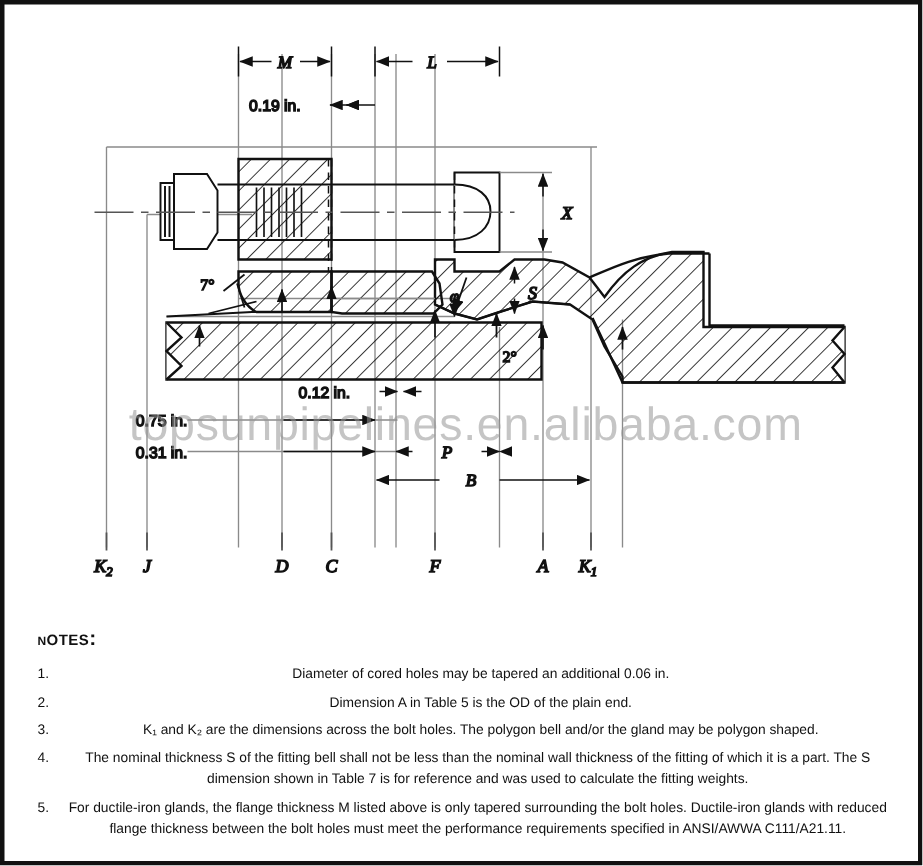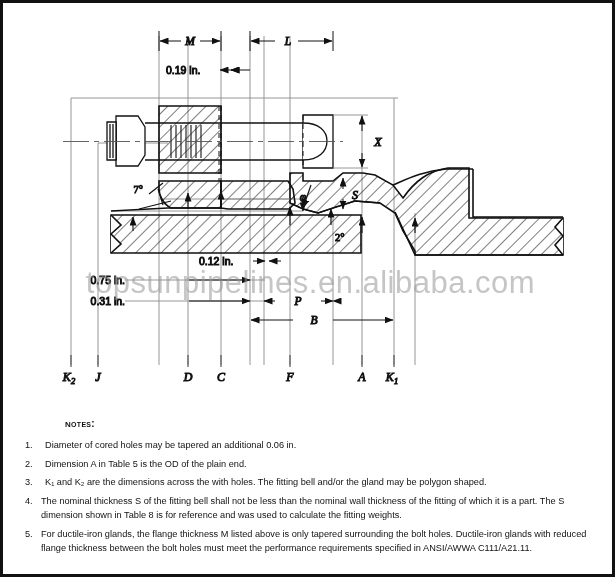--- a/index.html
+++ b/index.html
@@ -49,45 +49,44 @@
   #notes {
     position: absolute;
     left: 0;
     top: 404px;
     width: 615px;
     padding: 10px 22px 0 22px;
     box-sizing: border-box;
     color: #111111;
   }
   .notes-title {
-    font-size: 10px;
+    font-size: 14px;
     font-weight: bold;
     letter-spacing: 0.3px;
     margin-bottom: 9px;
     font-variant: small-caps;
     text-transform: lowercase;
-    margin-left: 40px;
   }
   .notes-title::first-letter {
     font-size: 11px;
   }
   .note-row {
     display: flex;
     align-items: flex-start;
     font-size: 9.2px;
     line-height: 14.5px;
     margin-bottom: 4px;
   }
   .note-num {
     width: 20px;
     flex: 0 0 20px;
   }
   .note-txt {
     flex: 1 1 auto;
-    text-align: left;
+    text-align: center;
   }
   .note-row.wrapped .note-num { width: 16px; flex: 0 0 16px; }
 </style>
 </head>
 <body>
 
 <div id="page">
 
   <div id="drawing">
     <svg width="615" height="400" viewBox="0 0 615 400" xmlns="http://www.w3.org/2000/svg">
@@ -334,25 +333,25 @@
     <div class="note-row">
       <span class="note-num">1.</span>
       <span class="note-txt">Diameter of cored holes may be tapered an additional 0.06 in.</span>
     </div>
     <div class="note-row">
       <span class="note-num">2.</span>
       <span class="note-txt">Dimension A in Table 5 is the OD of the plain end.</span>
     </div>
     <div class="note-row">
       <span class="note-num">3.</span>
-      <span class="note-txt">K₁ and K₂ are the dimensions across the with holes. The fitting bell and/or the gland may be polygon shaped.</span>
+      <span class="note-txt">K₁ and K₂ are the dimensions across the bolt holes. The polygon bell and/or the gland may be polygon shaped.</span>
     </div>
     <div class="note-row wrapped">
       <span class="note-num">4.</span>
-      <span class="note-txt">The nominal thickness S of the fitting bell shall not be less than the nominal wall thickness of the fitting of which it is a part. The S dimension shown in Table 8 is for reference and was used to calculate the fitting weights.</span>
+      <span class="note-txt">The nominal thickness S of the fitting bell shall not be less than the nominal wall thickness of the fitting of which it is a part. The S dimension shown in Table 7 is for reference and was used to calculate the fitting weights.</span>
     </div>
     <div class="note-row wrapped">
       <span class="note-num">5.</span>
       <span class="note-txt">For ductile-iron glands, the flange thickness M listed above is only tapered surrounding the bolt holes. Ductile-iron glands with reduced flange thickness between the bolt holes must meet the performance requirements specified in ANSI/AWWA C111/A21.11.</span>
     </div>
   </div>
 
 </div>
 
 </body></html>

